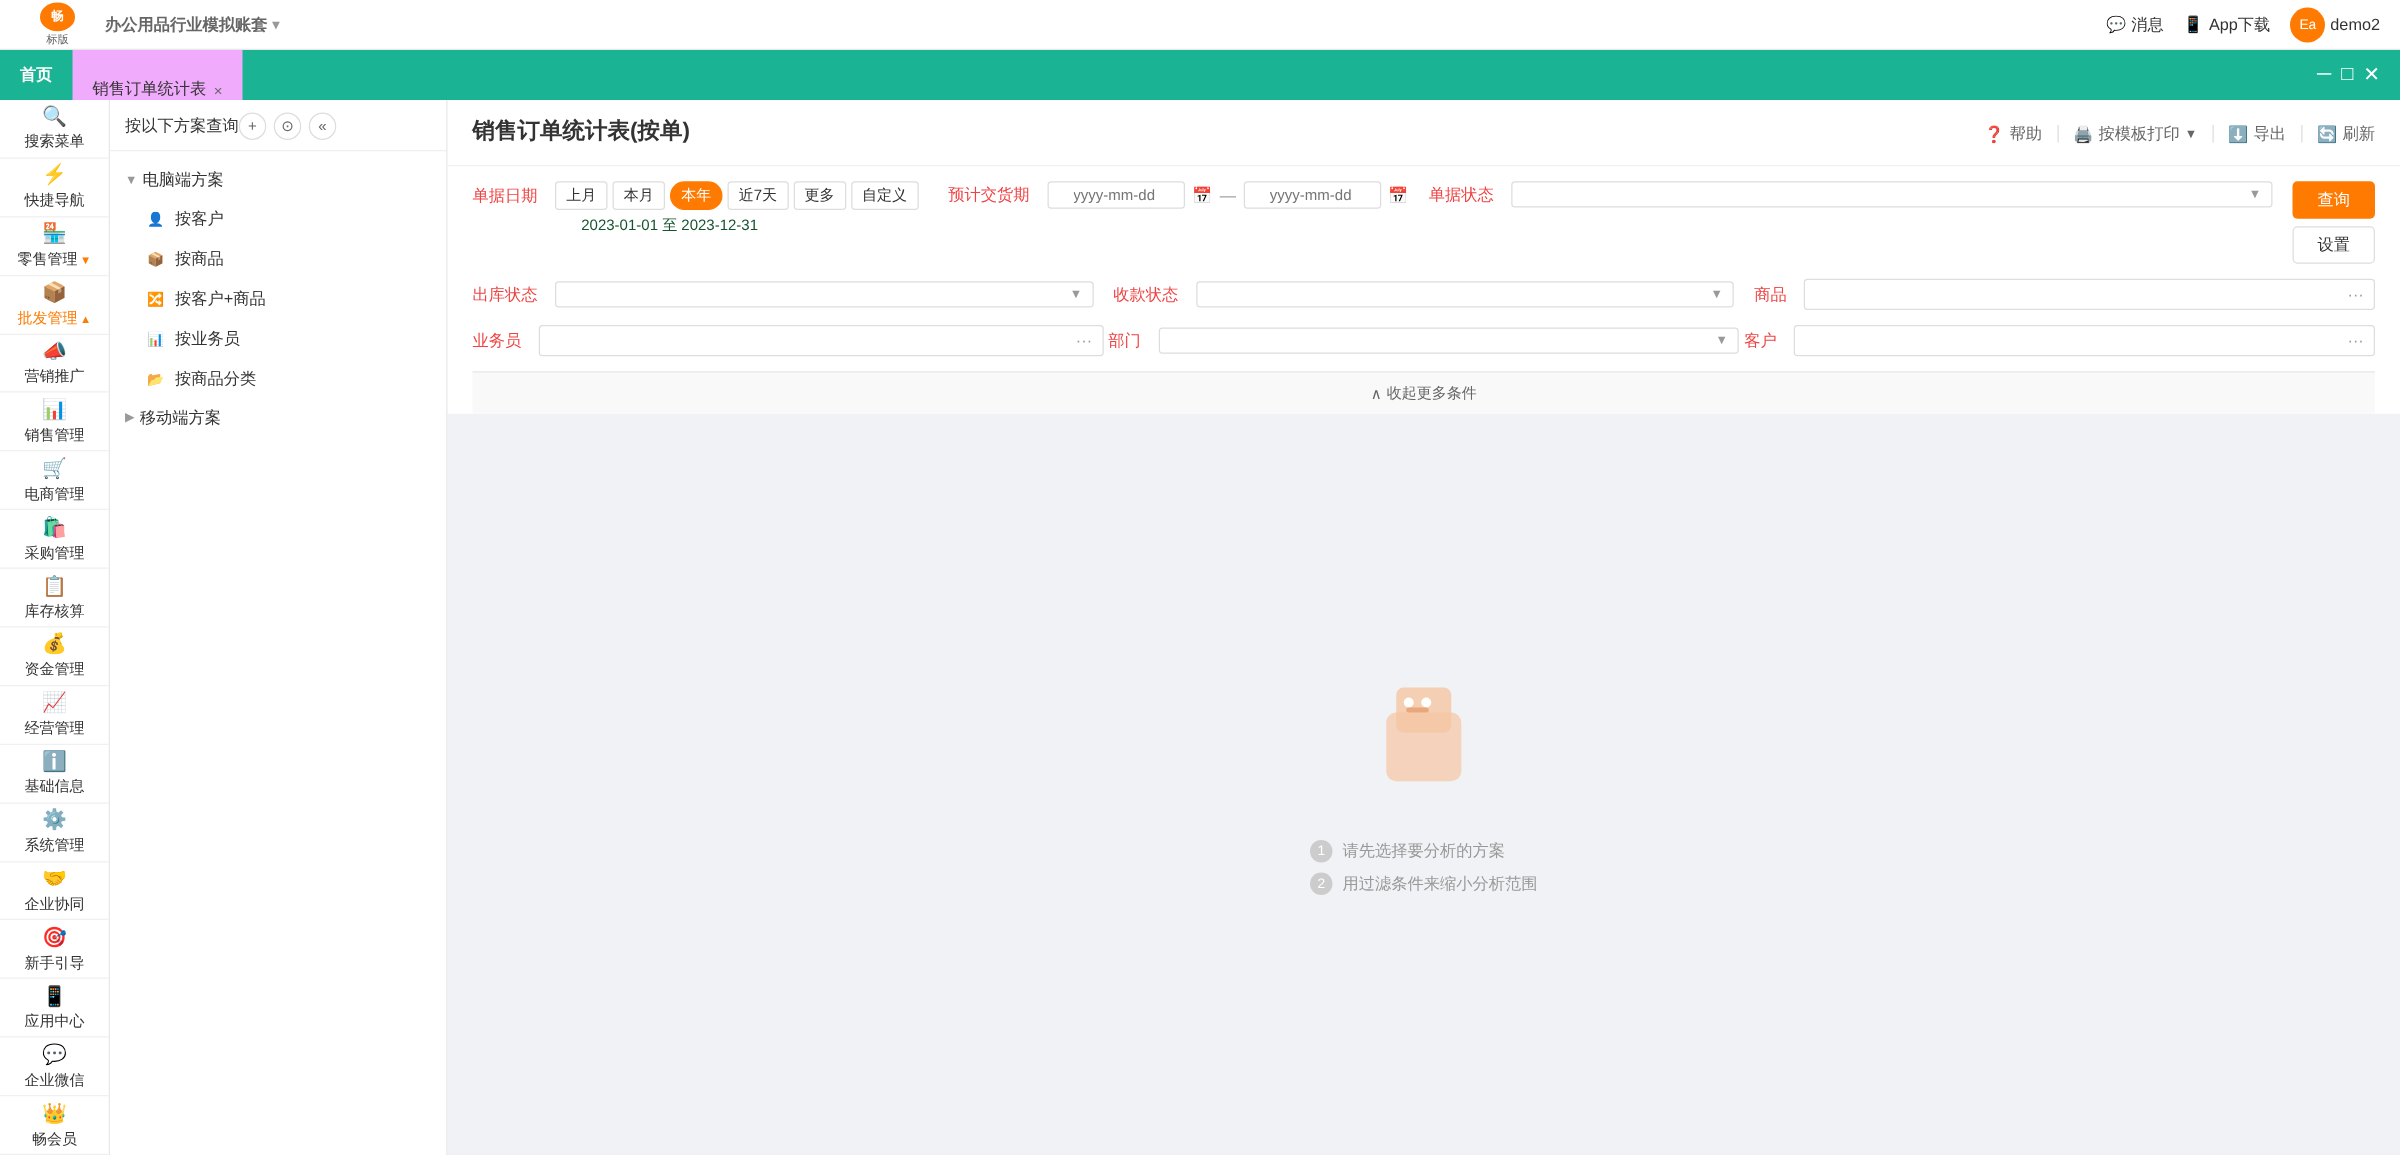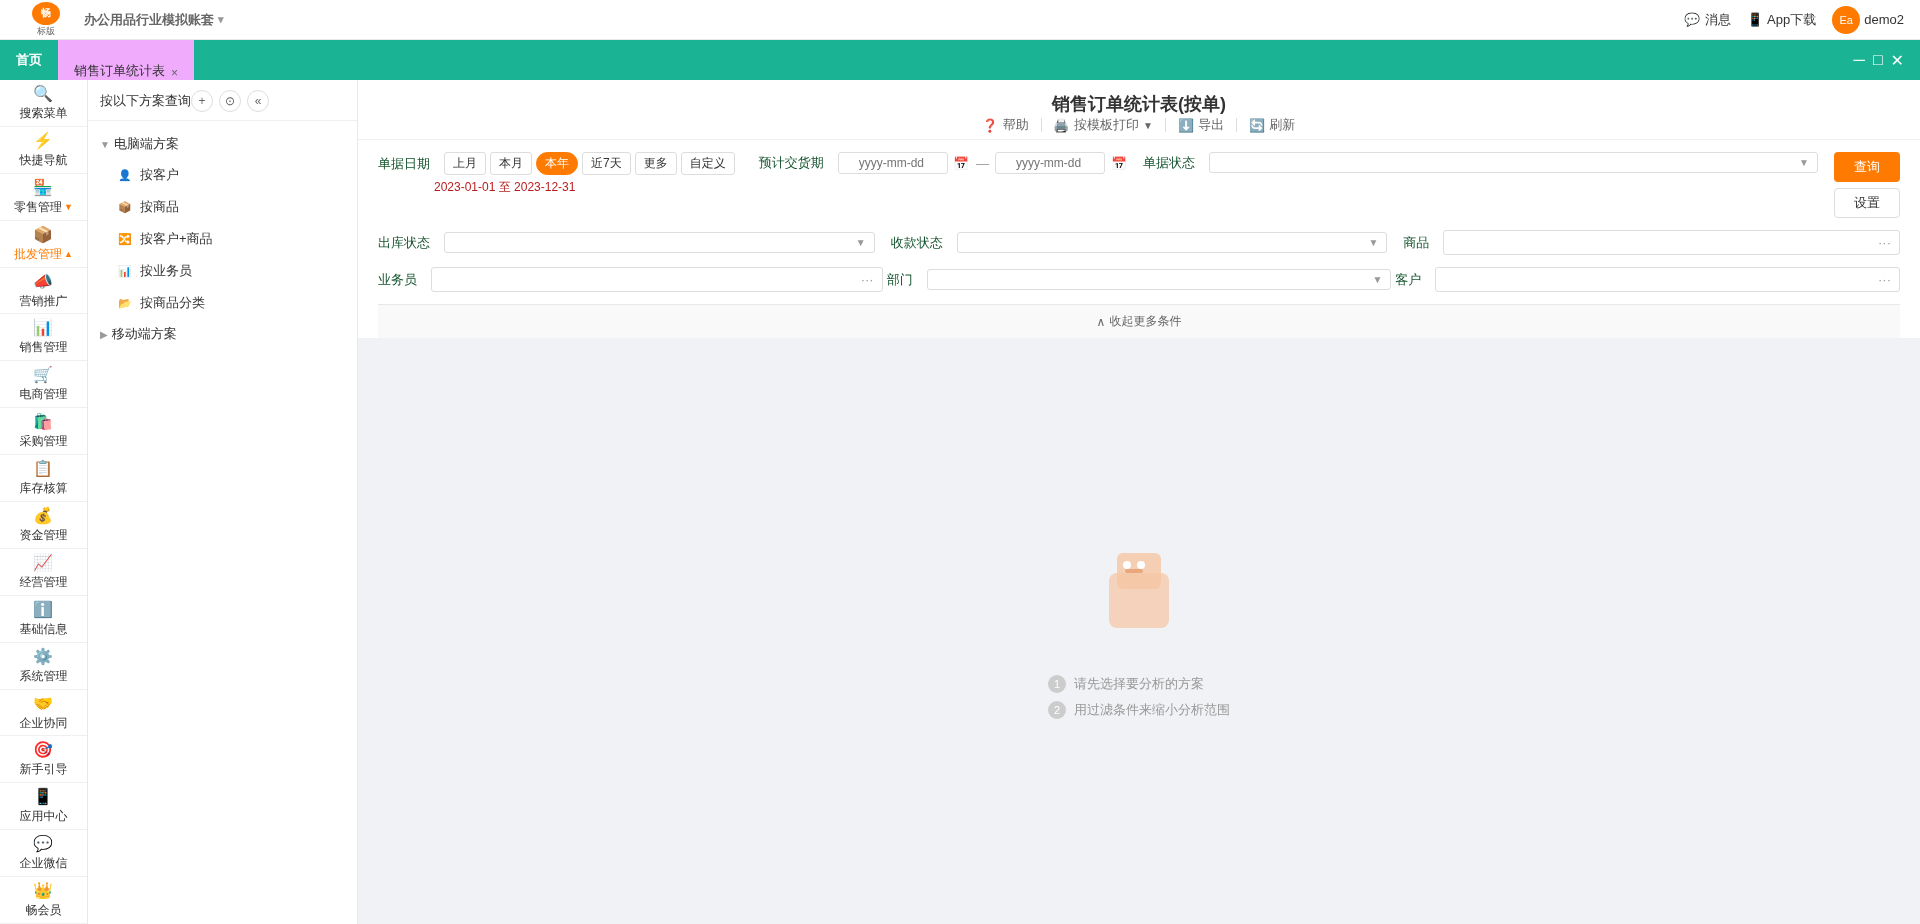--- a/index.html
+++ b/index.html
@@ -50,41 +50,41 @@
     .tree-section { padding: 8px 0; }
     .tree-group-header { display: flex; align-items: center; gap: 4px; padding: 6px 12px; font-size: 13px; cursor: pointer; color: #333; }
     .tree-group-header .expand-icon { font-size: 10px; color: #999; }
     .tree-child { display: flex; align-items: center; gap: 6px; padding: 7px 12px 7px 28px; cursor: pointer; font-size: 13px; color: #333; }
     .tree-child.active { color: #ff7a00; }
     .tree-child-icon { width: 18px; height: 18px; display: flex; align-items: center; justify-content: center; font-size: 11px; }
     .active-badge { background: #ff7a00; color: #fff; border-radius: 50%; width: 22px; height: 22px; display: flex; align-items: center; justify-content: center; font-size: 11px; }
 
     
     .right-panel { flex: 1; display: flex; flex-direction: column; overflow: hidden; }
-    .page-title-bar { padding: 12px 20px 5px; display: flex; align-items: center; justify-content: space-between; background: #fff; border-bottom: 1px solid #f0f0f0; flex-direction: column; }
+    .page-title-bar { padding: 12px 20px 16px; display: flex; align-items: flex-end; justify-content: space-between; background: #fff; border-bottom: 1px solid #f0f0f0; }
     .page-title { font-size: 18px; font-weight: bold; color: #333; }
     .page-actions { display: flex; align-items: center; gap: 12px; }
     .action-btn { display: flex; align-items: center; gap: 4px; font-size: 13px; color: #666; cursor: pointer; }
     .divider-v { width: 1px; height: 14px; background: #ddd; }
 
     
     .filter-area { background: #fff; padding: 12px 20px 0; }
     .date-quick-btns { display: flex; align-items: center; gap: 4px; }
     .date-btn { padding: 2px 8px; border: 1px solid #ddd; border-radius: 3px; font-size: 12px; cursor: pointer; color: #333; background: #fff; }
     .date-btn.active { background: #ff7a00; color: #fff; border-color: #ff7a00; border-radius: 12px; }
     .date-input { border: 1px solid #ddd; border-radius: 3px; padding: 3px 20px; font-size: 12px; color: #8b5cf6; width: 110px; outline: none; }
     .date-dash { color: #999; }
     .cal-icon { color: #ccc; font-size: 13px; cursor: pointer; }
 
     .filter-select { border: 1px solid #ddd; border-radius: 3px; padding: 4px 8px; font-size: 13px; color: #333; background: #fff; min-width: 200px; outline: none; display: flex; align-items: center; justify-content: space-between; cursor: pointer; }
     .filter-select-text { color: #999; font-size: 13px; }
     .filter-select-arrow { color: #999; font-size: 10px; }
     .filter-more-dots { color: #999; font-size: 13px; cursor: pointer; margin-left: 4px; }
 
-    .filter-section-label { font-size: 13px; color: #14532d; margin-right: 8px; white-space: nowrap; }
+    .filter-section-label { font-size: 13px; color: #ef4444; margin-right: 8px; white-space: nowrap; }
 
     .collapse-btn { display: flex; align-items: center; justify-content: center; padding: 8px; cursor: pointer; font-size: 12px; color: #666; background: #f9f9f9; border-top: 1px solid #e8e8e8; gap: 4px; }
 
     
     .query-btn-area { display: flex; flex-direction: column; gap: 6px; margin-left: auto; }
     .query-btn { background: #ff7a00; color: #fff; border: none; border-radius: 4px; padding: 6px 20px; font-size: 13px; cursor: pointer; }
     .setting-btn { background: #fff; color: #333; border: 1px solid #ddd; border-radius: 4px; padding: 5px 16px; font-size: 13px; cursor: pointer; }
 
     
     .empty-state { flex: 1; display: flex; flex-direction: column; align-items: center; justify-content: center; gap: 12px; }
@@ -310,21 +310,21 @@
                 <div class="date-quick-btns">
                   <button class="date-btn">上月</button>
                   <button class="date-btn">本月</button>
                   <button class="date-btn active">本年</button>
                   <button class="date-btn">近7天</button>
                   <button class="date-btn">更多</button>
                   <button class="date-btn">自定义</button>
                 </div>
               </div>
               <div style="display:flex; align-items:center; gap:4px; padding-left:56px;">
-                <span style="font-size:12px; color:#b91c1c;">2023-01-01 至 2023-12-31</span>
+                <span style="font-size:12px; color:#14532d;margin-left:31px;">2023-01-01 至 2023-12-31</span>
               </div>
             </div>
 
             <div style="display:flex; align-items:center; gap:6px; margin-left:8px;">
               <span class="filter-section-label">预计交货期</span>
               <input class="date-input" placeholder="yyyy-mm-dd" style="">
               <span class="cal-icon">📅</span>
               <span class="date-dash">—</span>
               <input class="date-input" placeholder="yyyy-mm-dd" style="">
               <span class="cal-icon">📅</span>

